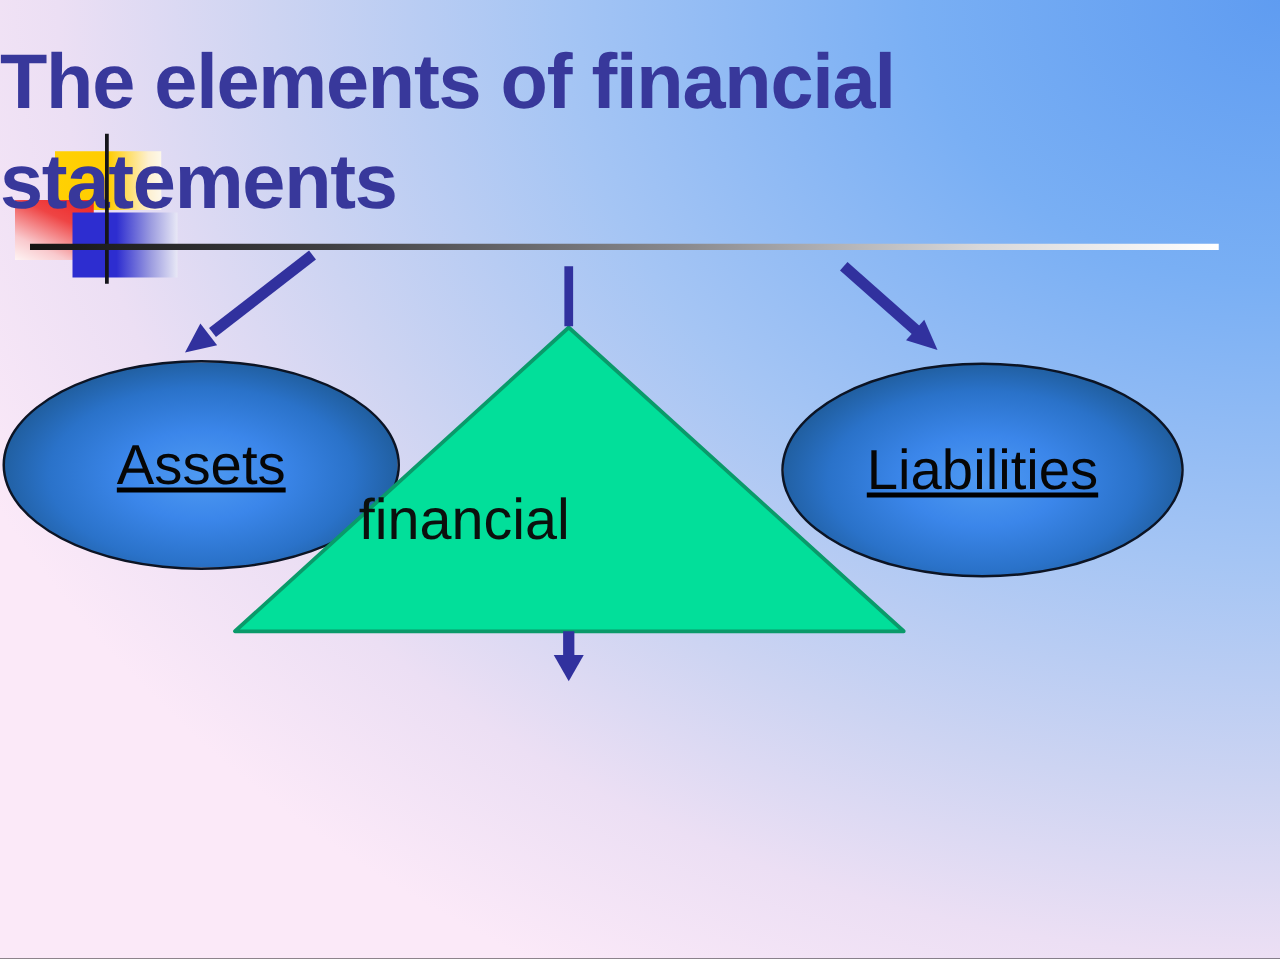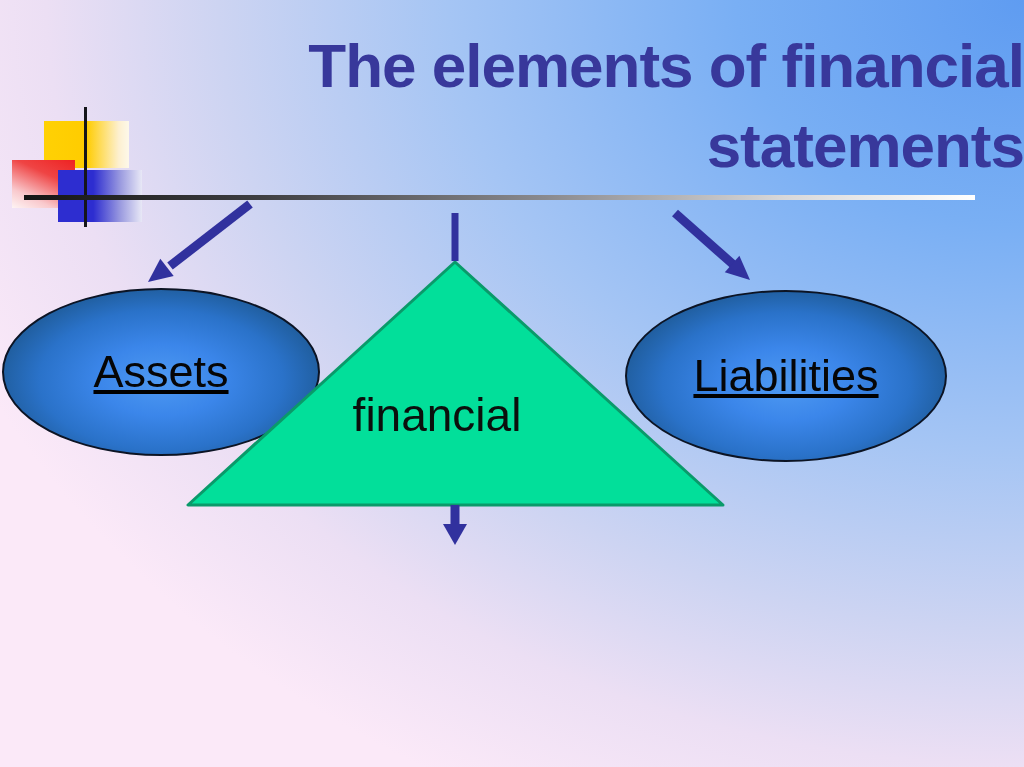--- a/index.html
+++ b/index.html
@@ -4,21 +4,21 @@
 <style>
   html,body{margin:0;padding:0;background:#000;}
   .slide{
     position:relative;width:1024px;height:767px;overflow:hidden;
     font-family:"Liberation Sans",sans-serif;
     background:radial-gradient(ellipse 1150px 900px at 100% 0%,
       #5f9cf1 0%, #79aff4 25%, #a5c5f4 50%, #cdd4f2 70%, #ecdff4 85%, #fbe9f8 100%);
   }
   .title{
     position:absolute;top:26px;left:0;width:100%;z-index:2;
-    text-align:right;font-weight:bold;font-size:62px;line-height:80px;
+    text-align:left;font-weight:bold;font-size:62px;line-height:80px;
     color:#38389b;letter-spacing:-1px;
   }
   
   .deco{position:absolute;z-index:1;}
   .sq-yellow{left:44px;top:121px;width:85px;height:47px;
     background:linear-gradient(to right,#ffd104 0%,#ffcc00 50%,#fdf0d0 88%,#fdf8ea 100%);}
   .sq-red{left:12px;top:160px;width:63px;height:48px;
     background:linear-gradient(205deg,#ee2222 0%,#ef4444 35%,#f9c9cd 75%,#fef4f4 100%);}
   .sq-blue{left:58px;top:170px;width:84px;height:52px;
     background:linear-gradient(to right,#2d2dd0 0%,#2d2dd0 42%,#9d9de0 75%,#e8e8f6 100%);}
@@ -33,21 +33,21 @@
       #4e9af2 0%, #3b86ea 28%, #2a72c9 55%, #1c568e 80%, #143a62 100%);
     display:flex;align-items:center;justify-content:center;text-decoration:underline;
   }
   .ellipse span{color:#060606;font-size:45px;}
   .el-assets{left:2px;top:288px;width:318px;height:168px;}
   .el-liabilities{left:625px;top:290px;width:322px;height:172px;}
   .el-equity{left:293px;top:545px;width:324px;height:172px;}
   .svg-layer{position:absolute;left:0;top:0;z-index:4;pointer-events:none;}
   .tri-label{
     position:absolute;left:287px;top:385px;width:300px;z-index:5;
-    text-align:center;font-size:46px;line-height:60px;color:#0b100d;
+    text-align:left;font-size:46px;line-height:60px;color:#0b100d;
   }
 </style>
 </head>
 <body>
 
 <div class="slide">
 
   <div class="title">The elements of financial statements</div>
 
   <div>

